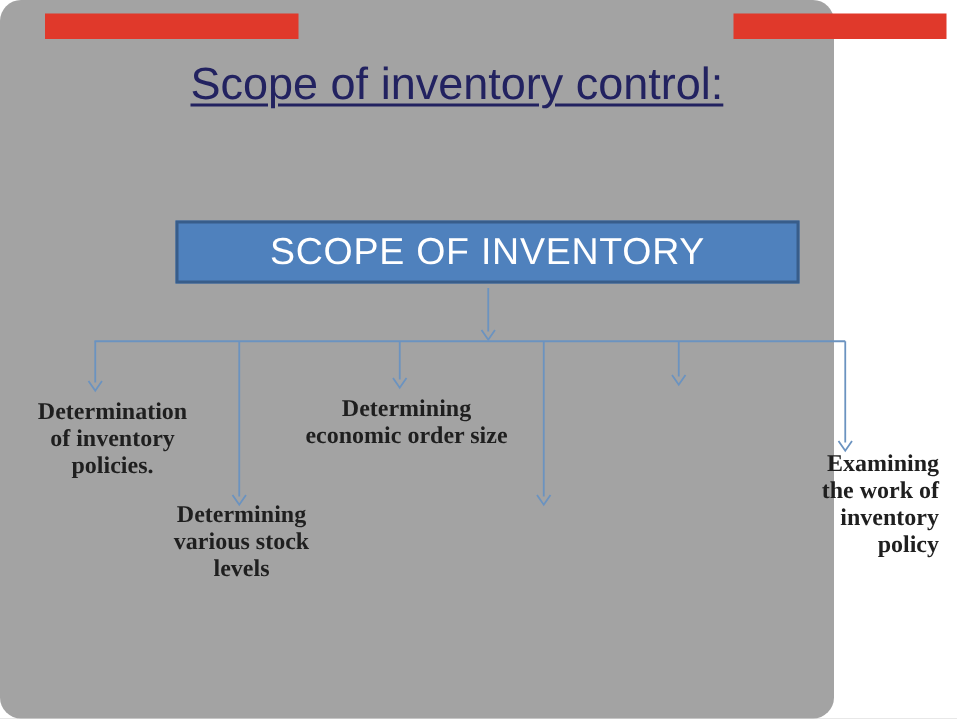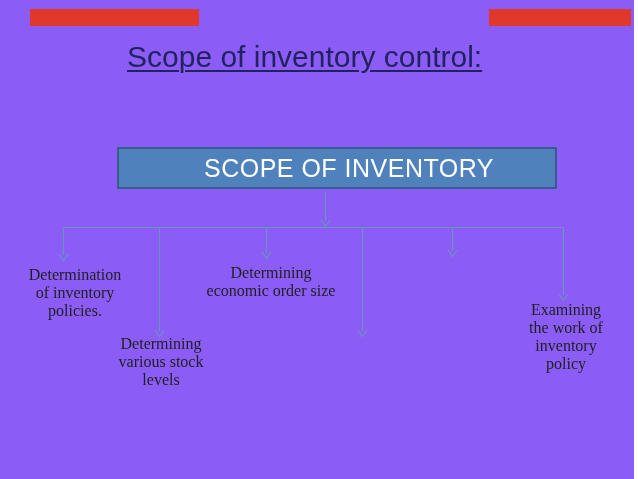--- a/index.html
+++ b/index.html
@@ -1,44 +1,44 @@
 <!DOCTYPE html>
 <html><head>
 <meta charset="utf-8">
 <style>
   html,body{margin:0;padding:0;background:#ffffff;}
   body{width:638px;height:479px;position:relative;overflow:hidden;
        font-family:"Liberation Sans",sans-serif;}
-  .canvas{position:absolute;left:0;top:0;width:634px;height:479px;background:#8b5cf6;}
+  .canvas{position:absolute;left:0;top:0;width:556px;height:479px;background:#a3a3a3;border-radius:14px;}
 
   .accent-bar{position:absolute;top:9px;height:17px;background:#e0392b;}
   .accent-bar.left{left:30px;width:169px;}
   .accent-bar.right{left:489px;width:142px;}
 
   .slide-title{position:absolute;left:127px;top:40px;width:400px;
     font-size:30px;letter-spacing:0px;color:#222260;
     text-decoration:underline;text-underline-offset:3px;text-decoration-thickness:2px;
     font-family:"Liberation Sans",sans-serif;white-space:nowrap;}
 
   .root-box{position:absolute;left:117px;top:147px;width:412px;height:38px;
     background:#4f81bd;border:2px solid #385d8a;
-    display:flex;align-items:center;justify-content:center;padding-left:24px;}
+    display:flex;align-items:center;justify-content:center;}
   .root-box-label{color:#ffffff;font-size:25px;letter-spacing:0.5px;
     font-family:"Liberation Sans",sans-serif;white-space:nowrap;}
 
   .connector-svg{position:absolute;left:0;top:0;width:638px;height:479px;}
 
   .node-label{position:absolute;font-family:"Liberation Serif","DejaVu Serif",serif;
-    font-size:16px;line-height:18px;color:#1f1f1f;text-align:center;white-space:pre-line;}
+    font-size:16px;line-height:18px;color:#1f1f1f;text-align:center;white-space:pre-line;font-weight:bold;}
   .n1{left:5px;  top:266px;width:140px;}
   .n2{left:91px; top:335px;width:140px;}
   .n3{left:191px;top:264px;width:160px;}
   .n4{left:309px;top:348px;width:130px;}
   .n5{left:392px;top:264px;width:140px;}
-  .n6{left:506px;top:301px;width:120px;}
+  .n6{left:506px;top:301px;width:120px;text-align:right;}
 </style>
 </head>
 <body>
 
 <div class="canvas">
 
   <div class="accent-bar left"></div>
   <div class="accent-bar right"></div>
 
   <div class="slide-title">Scope of inventory control:</div>

